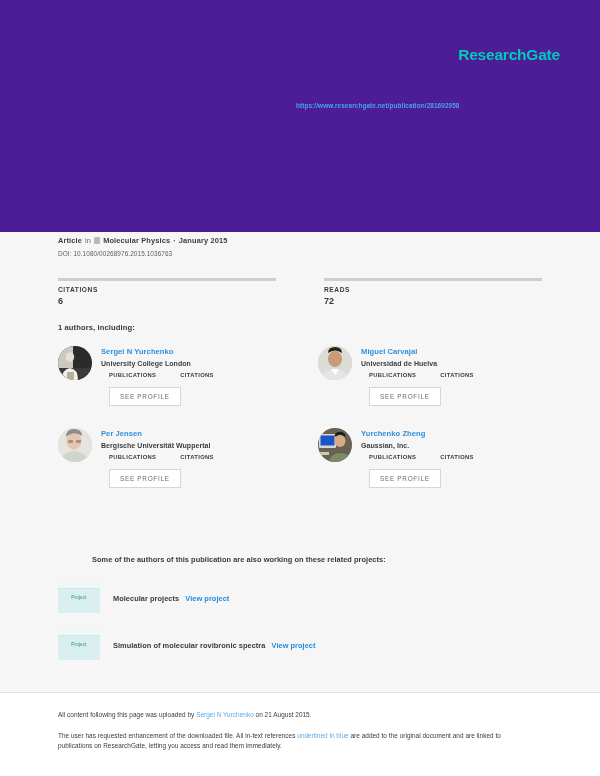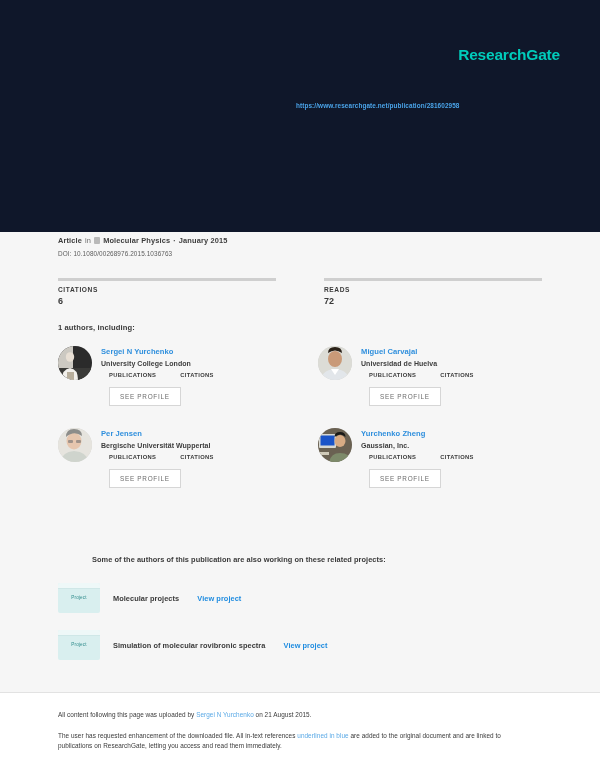--- a/index.html
+++ b/index.html
@@ -17,21 +17,21 @@
     position: relative;
     width: 600px;
     height: 776px;
     background: #f6f6f6;
   }
 
   
   .masthead {
     position: relative;
     height: 232px;
-    background: #0f172a;
+    background: #4c1d95;
   }
   .rg-logo {
     position: absolute;
     top: 46px;
     right: 40px;
     font-family: "Liberation Sans", sans-serif;
     font-size: 15.5px;
     font-weight: bold;
     letter-spacing: -0.2px;
     color: #00ccbb;
@@ -248,21 +248,21 @@
   }
   .project-text {
     font-size: 7.4px;
     font-weight: bold;
     color: #3a3a3a;
     letter-spacing: 0.05px;
     white-space: nowrap;
   }
   .project-link {
     color: #1f8ce0;
-    margin-left: 16px;
+    margin-left: 4px;
   }
 
   
   .footer-divider {
     position: absolute;
     top: 692px;
     left: 0;
     width: 600px;
     height: 1px;
     background: #e2e2e2;

